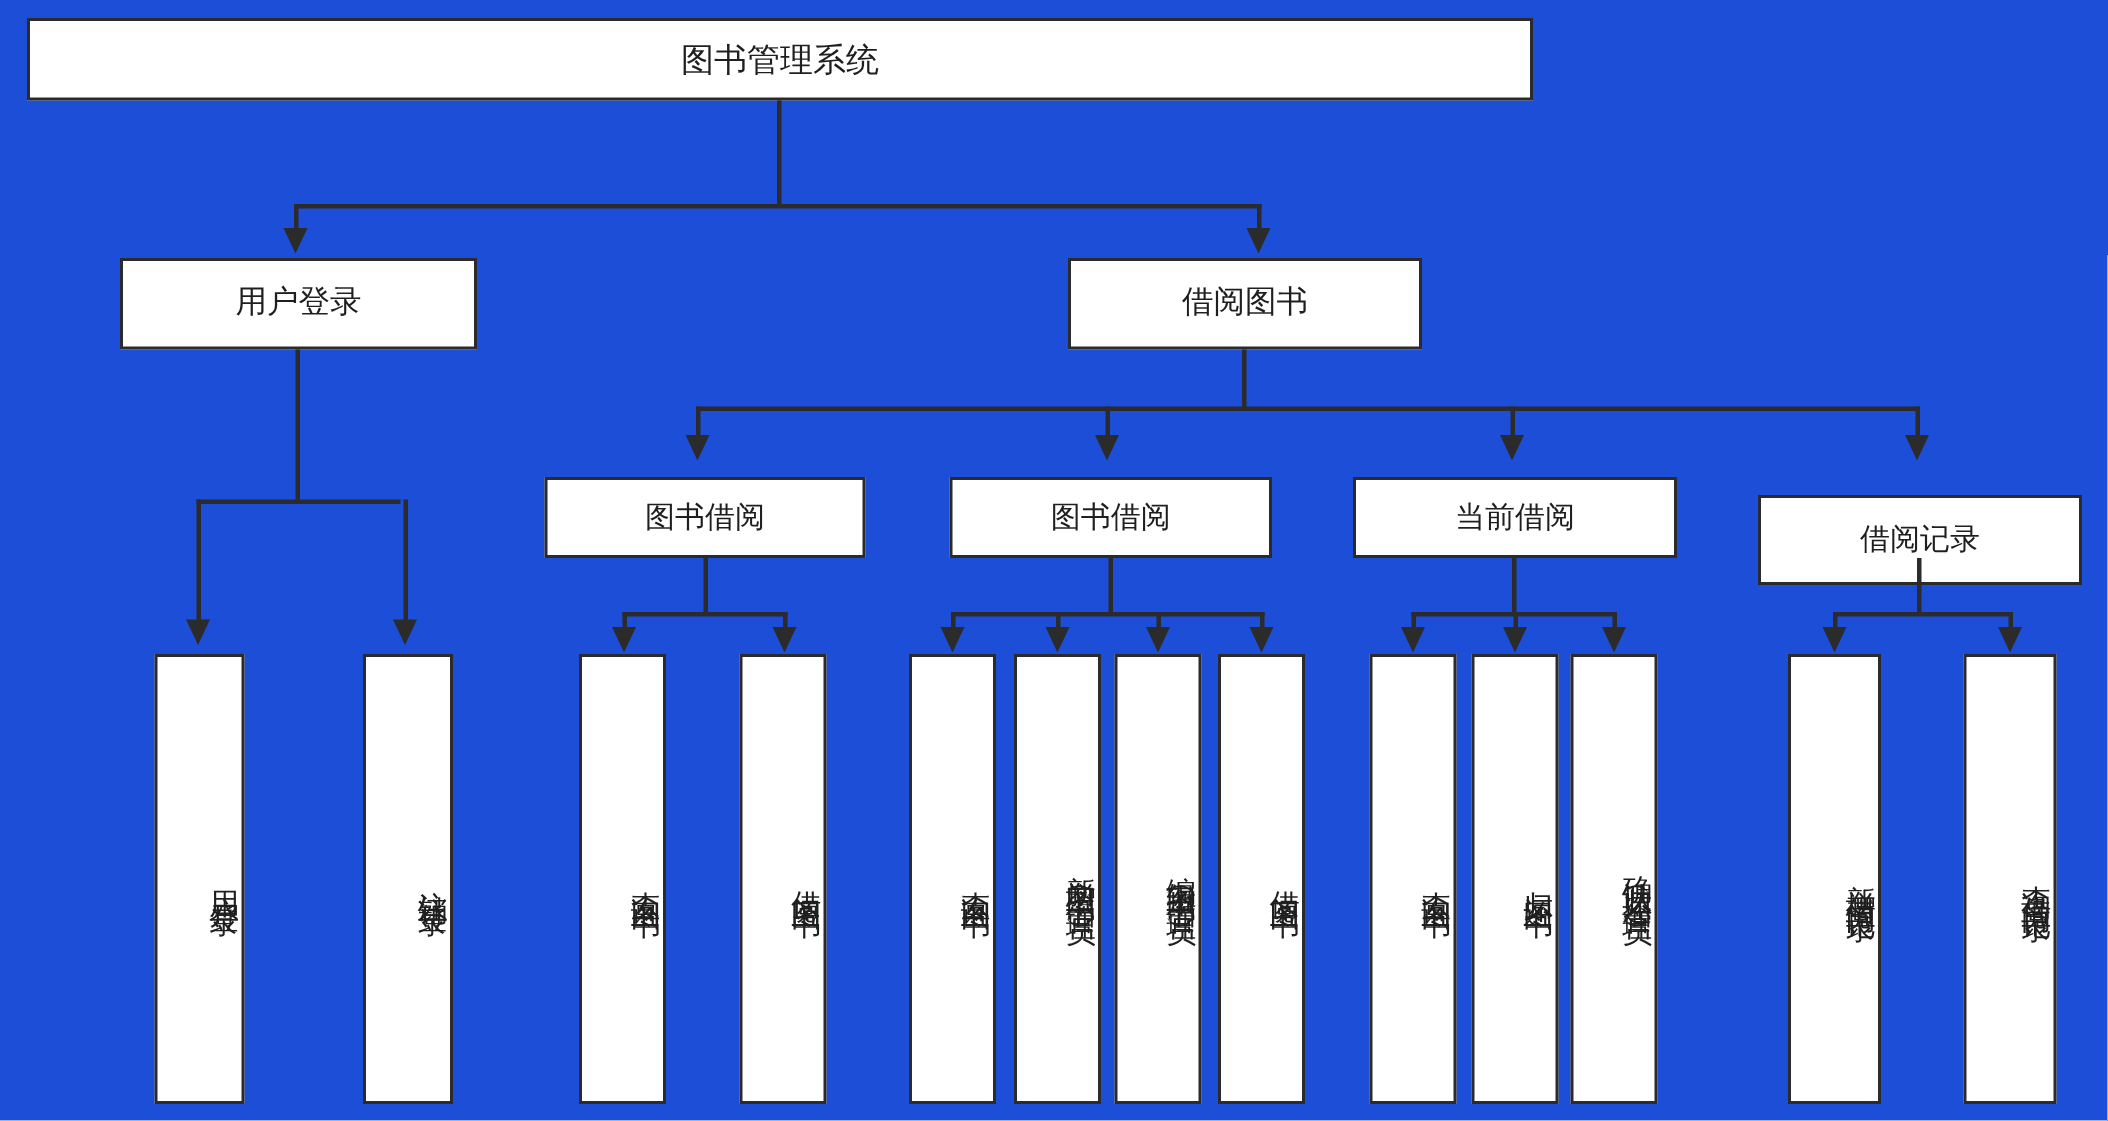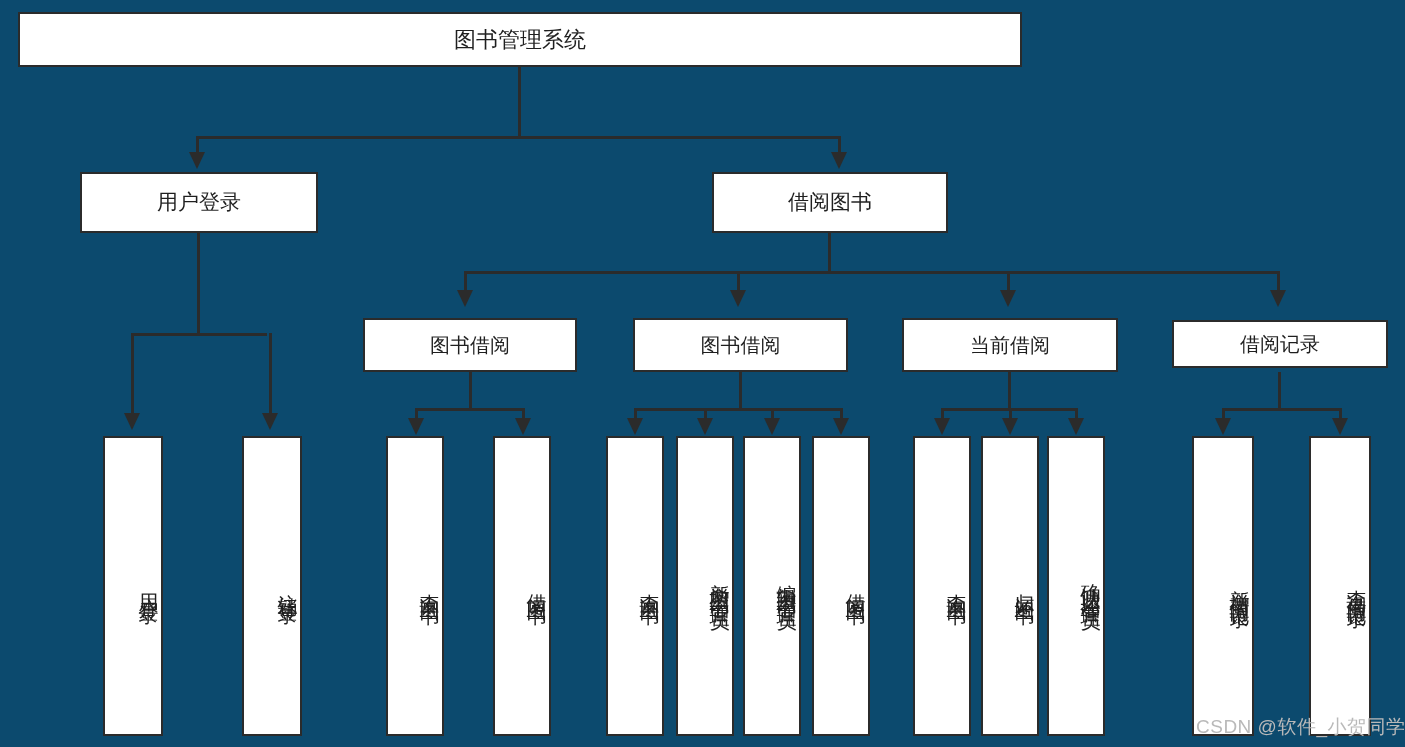--- a/index.html
+++ b/index.html
@@ -9,21 +9,21 @@
     background: #ffffff;
   }
   body {
     font-family: "Liberation Sans", "DejaVu Sans", sans-serif;
     color: #1a1a1a;
   }
   #stage {
     position: relative;
     width: 1405px;
     height: 747px;
-    background: #0c4a6e;
+    background: #1d4ed8;
     overflow: hidden;
   }
   
   .node {
     position: absolute;
     box-sizing: border-box;
     border: 2px solid #2b2b2b;
     background: #ffffff;
     display: flex;
     align-items: center;
@@ -133,21 +133,21 @@
 
   <div class="node lvl2" style="left:363px; top:318px; width:214px; height:54px;">
     <span>图书借阅</span>
   </div>
   <div class="node lvl2" style="left:902px; top:318px; width:216px; height:54px;">
     <span>当前借阅</span>
   </div>
   <div class="node lvl2" style="left:633px; top:318px; width:215px; height:54px;">
     <span>图书借阅</span>
   </div>
-  <div class="node lvl2" style="left:1172px; top:320px; width:216px; height:48px;">
+  <div class="node lvl2" style="left:1172px; top:330px; width:216px; height:60px;">
     <span>借阅记录</span>
   </div>
 
   <div class="vline" style="left:469px; top:372px; height:38px;"></div>
   <div class="hline" style="left:415px; top:408px; width:110px;"></div>
   <div class="vline" style="left:415px; top:408px; height:12px;"></div>
   <div class="arrow" style="left:408px; top:418px;"></div>
   <div class="vline" style="left:522px; top:408px; height:12px;"></div>
   <div class="arrow" style="left:515px; top:418px;"></div>
 
@@ -215,15 +215,14 @@
     <span class="leaf-text">确认归还（管理员）</span>
   </div>
 
   <div class="node leaf" style="left:1192px; top:436px; width:62px; height:300px;">
     <span class="leaf-text">新增借阅记录</span>
   </div>
   <div class="node leaf" style="left:1309px; top:436px; width:62px; height:300px;">
     <span class="leaf-text">查询借阅记录</span>
   </div>
 
-  <div id="watermark" style="left:1196px; top:714px;">CSDN @软件_小贺同学</div>
 
 </div>
 
 </body></html>

